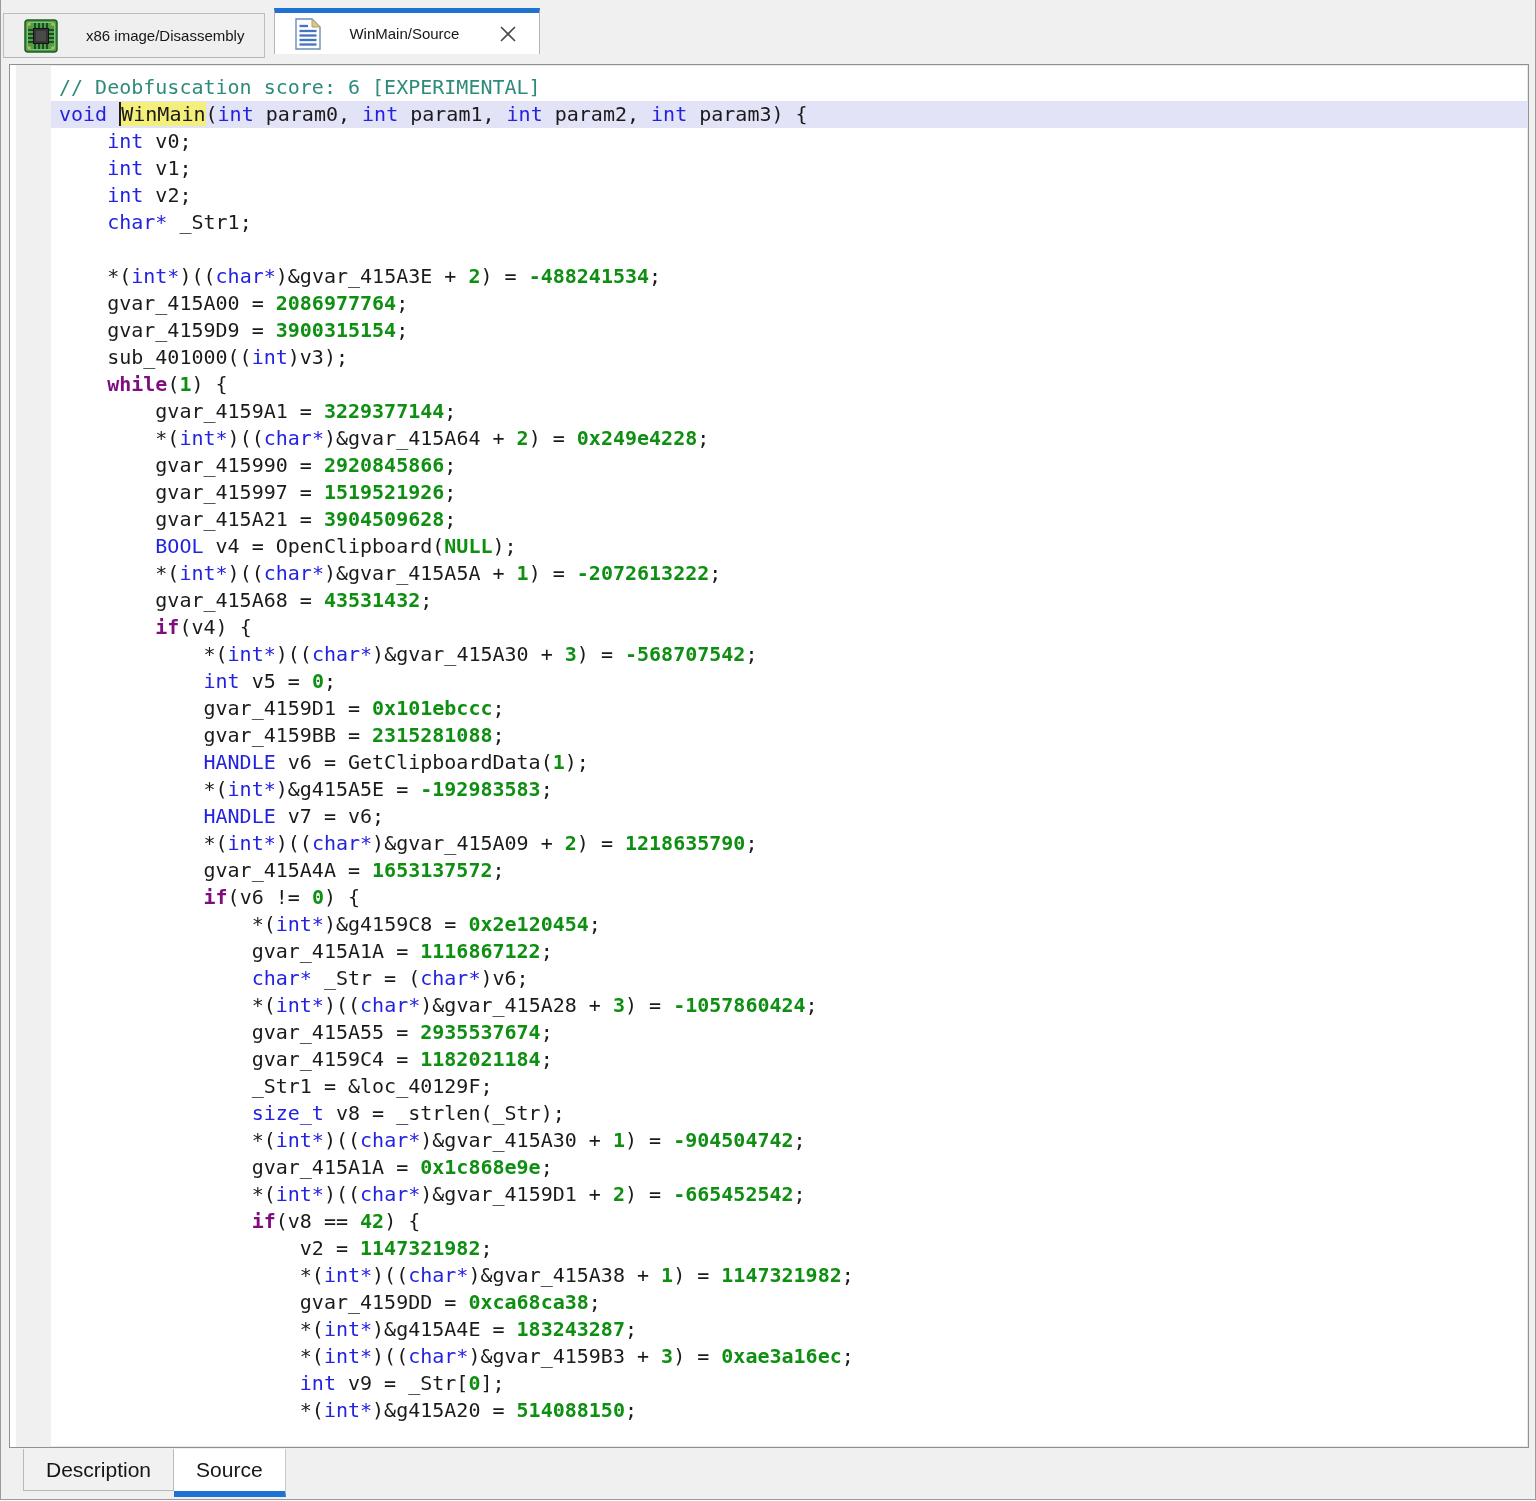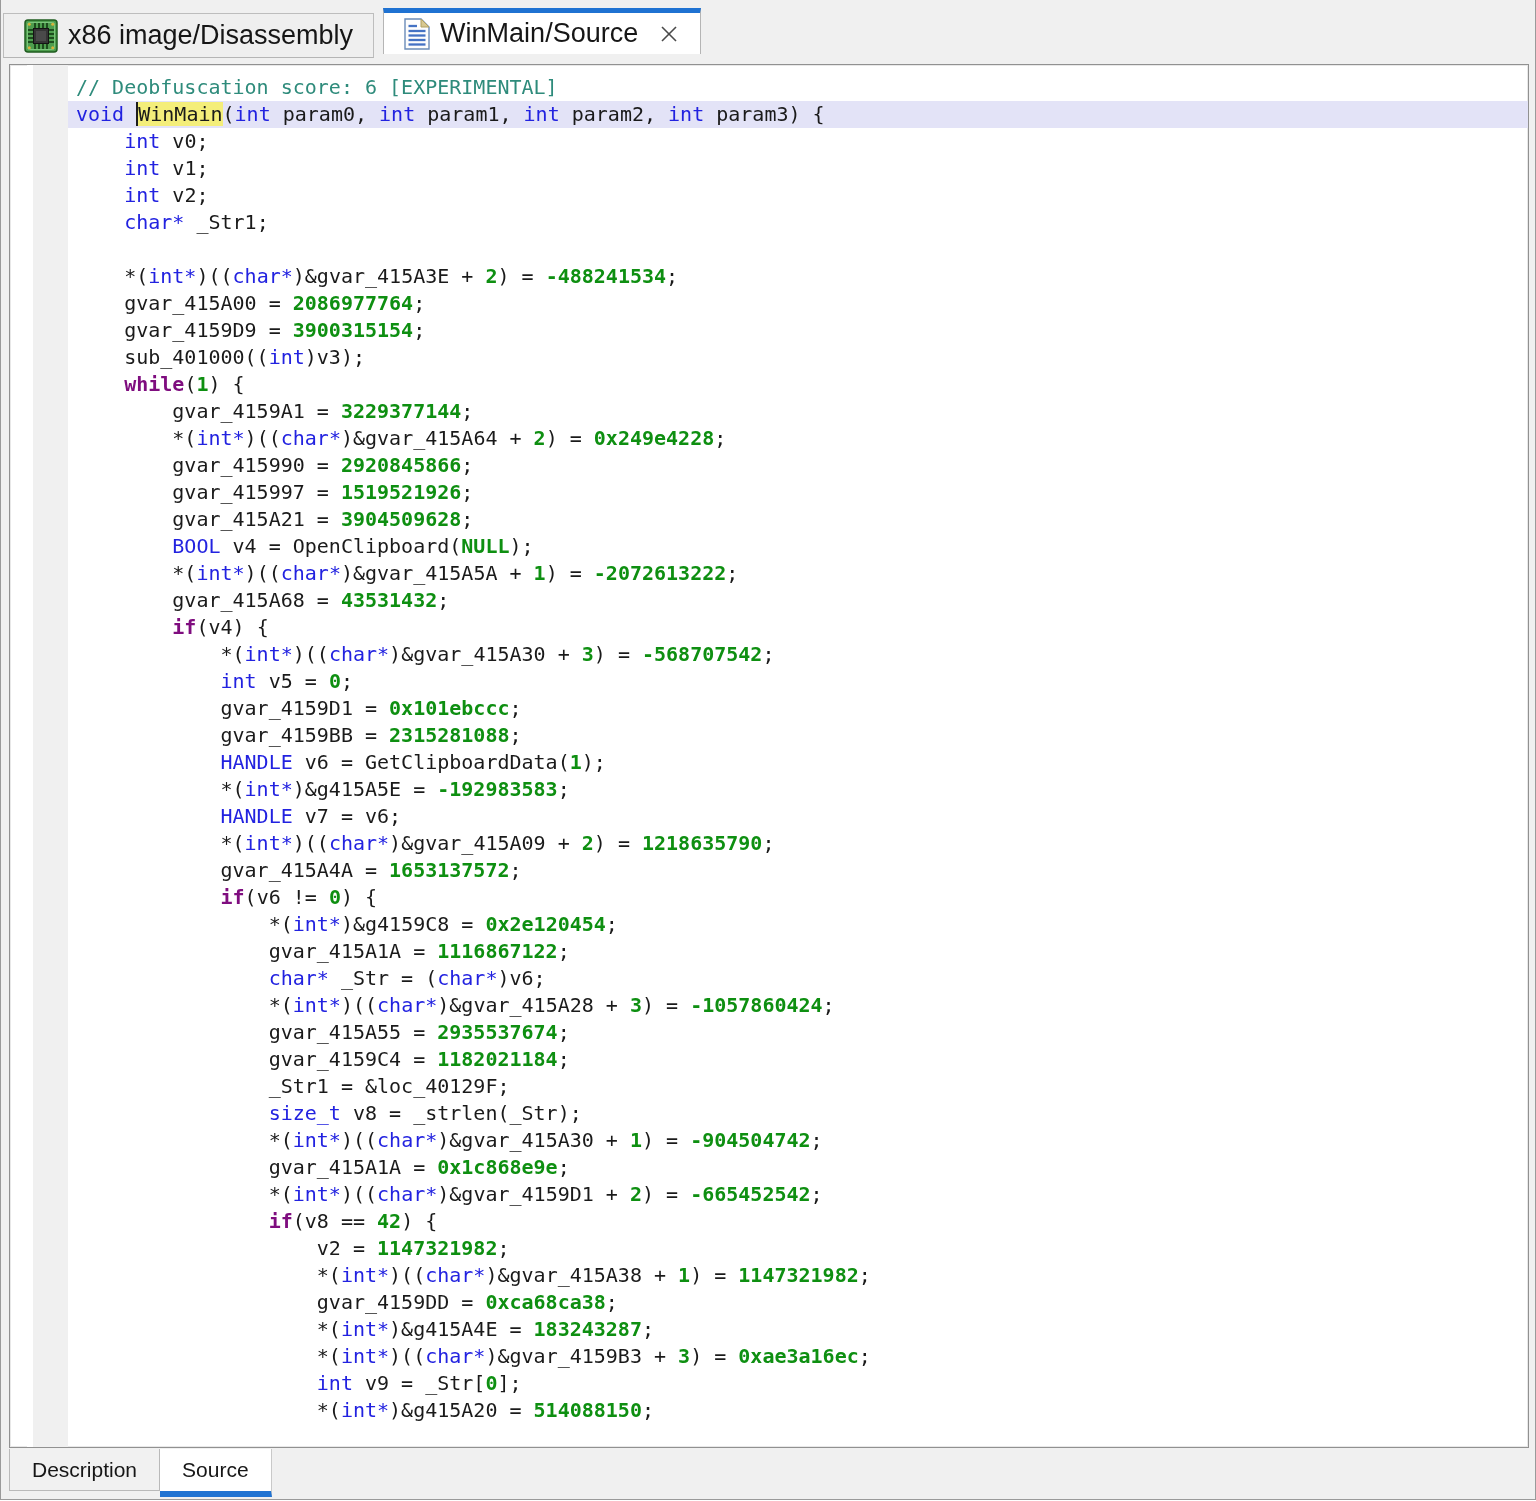--- a/index.html
+++ b/index.html
@@ -3,47 +3,47 @@
 <meta charset="utf-8">
 <style>
   html,body{margin:0;padding:0;}
   body{width:1536px;height:1501px;overflow:hidden;
        font-family:"Liberation Sans",sans-serif;background:#ffffff;}
   .frame{position:relative;width:1534px;height:1499px;background:#f0f0f0;
          border-left:1px solid #9a9a9a;border-right:1px solid #9a9a9a;border-bottom:1px solid #9a9a9a;}
 
   
   .tabbar{position:absolute;left:2px;top:8px;height:56px;display:flex;align-items:flex-start;}
-  .tab{display:flex;align-items:center;gap:10px;padding:0 20px;box-sizing:border-box;
-       font-size:27px;color:#161616;cursor:default;white-space:nowrap;}
+  .tab{display:flex;align-items:center;gap:28px;padding:0 20px;box-sizing:border-box;
+       font-size:15px;color:#161616;cursor:default;white-space:nowrap;}
   .tab.inactive{margin-top:5px;height:45px;background:#efefef;
                 border:1px solid #bdbdbd;border-bottom:1px solid #b5b5b5;}
   .tab.active{margin-left:9px;height:46px;background:#ffffff;
               border-left:1px solid #b5b5b5;border-right:1px solid #b5b5b5;
               border-top:5px solid var(--accent,#1f72d2);}
   .tab .close-x{margin-left:10px;display:flex;align-items:center;}
 
   
   .panel{position:absolute;left:8px;top:64px;width:1520px;height:1384px;box-sizing:border-box;
          background:#ffffff;border:1px solid #919191;box-shadow:inset 0 0 0 1px #e8e8e8;
-         display:flex;overflow:hidden;padding-left:17px;}
+         display:flex;overflow:hidden;}
   .padL{width:6px;background:#ffffff;}
   .gutter{width:35px;background:#f0f0f0;}
   .code{flex:1;padding-top:9px;overflow:hidden;
         font-family:"DejaVu Sans Mono",monospace;font-size:20px;line-height:27px;color:var(--plain,#1a1a1a);}
   .code-line{height:27px;white-space:pre;padding-left:8px;}
   .code-line.hl{background:var(--hl-line,#e3e3f7);}
   .t-kw{color:var(--kw,#2222e0);}
   .t-ctrl{color:var(--ctrl,#7f0d7f);font-weight:bold;margin-top:24px;}
   .t-num{color:var(--num,#0e8f11);font-weight:bold;}
   .t-com{color:var(--comment,#2e8b7b);}
   .t-mark{background:var(--mark,#f4ee7a);border-left:2px solid #1d1d1d;}
 
   
-  .bottombar{position:absolute;left:8px;top:1449px;height:46px;display:flex;align-items:flex-start;}
+  .bottombar{position:absolute;left:22px;top:1449px;height:46px;display:flex;align-items:flex-start;}
   .btab{display:flex;align-items:center;padding:0 22px;height:48px;box-sizing:border-box;
         font-size:21px;color:#161616;cursor:default;}
   .btab.inactive{background:#f1f1f1;border:1px solid #b9b9b9;border-top:none;height:42px;}
   .btab.active{background:#ffffff;border-right:1px solid #c9c9c9;
                border-bottom:6px solid var(--accent,#1f72d2);}
 </style>
 </head>
 <body>
 
 <div class="frame">

